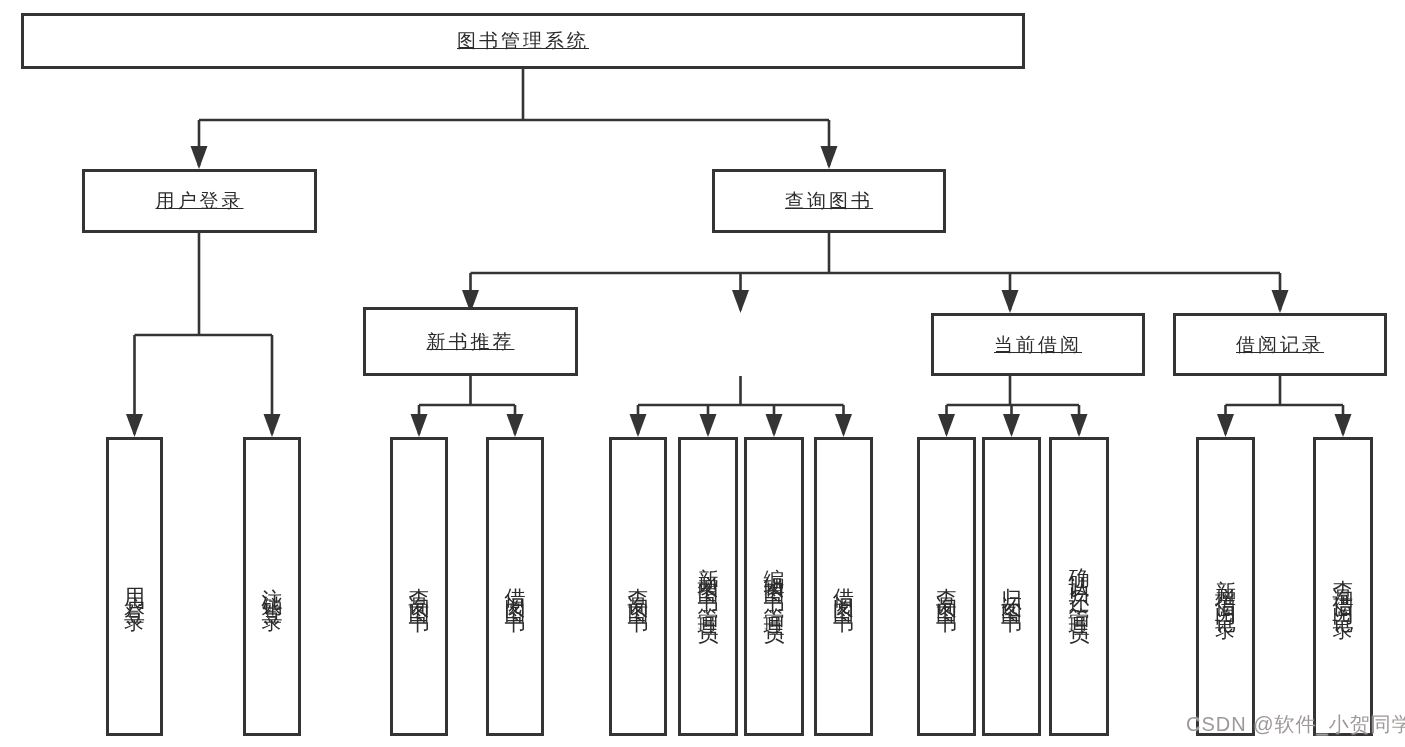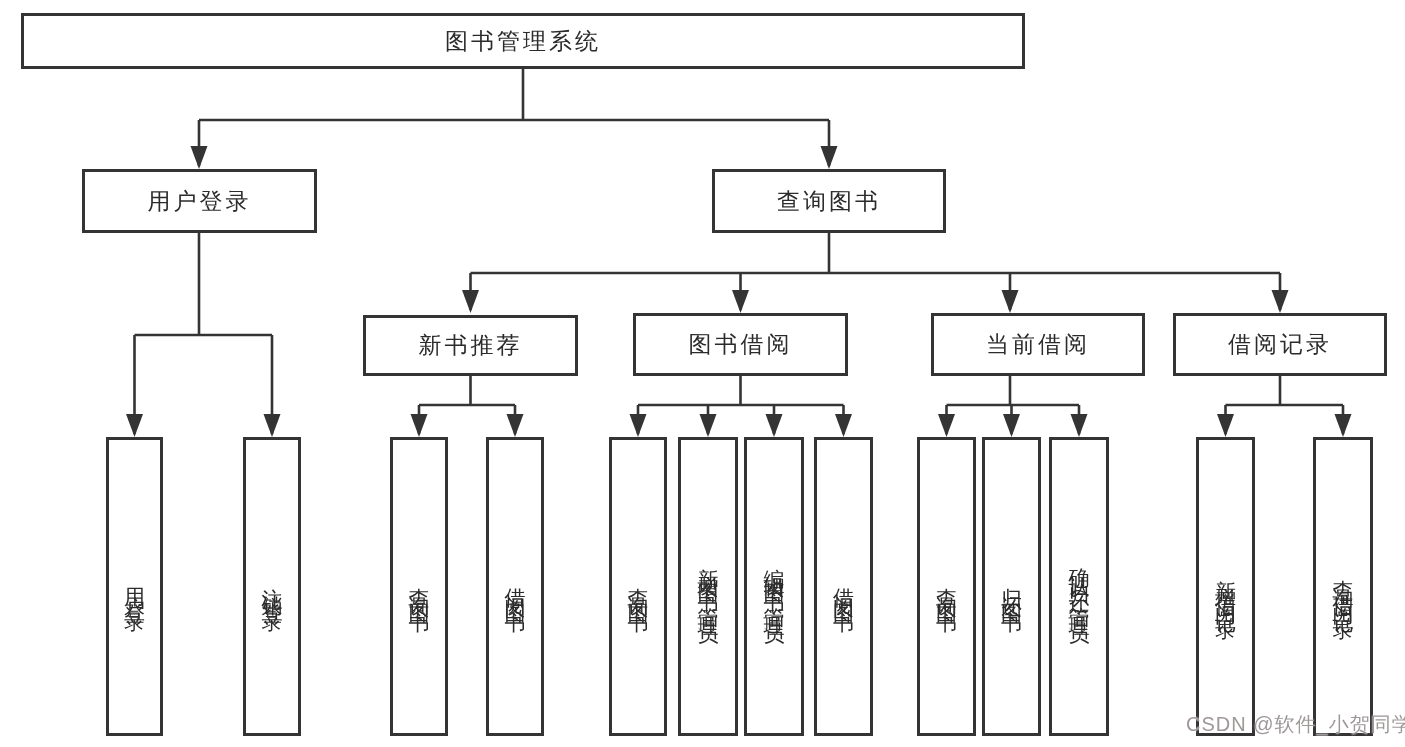--- a/index.html
+++ b/index.html
@@ -22,24 +22,25 @@
     z-index: 0;
   }
   .hnode {
     position: absolute;
     box-sizing: border-box;
     border: 3px solid #343434;
     background: #ffffff;
     display: flex;
     align-items: center;
     justify-content: center;
-    font-size: 23px;
+    font-size: 19px;
     letter-spacing: 3px;
     color: #2b2b2b;
     z-index: 1;
+    text-decoration: underline;
   }
   .leaf {
     position: absolute;
     top: 437px;
     height: 299px;
     box-sizing: border-box;
     border: 3px solid #343434;
     background: #ffffff;
     writing-mode: vertical-rl;
     text-orientation: mixed;
@@ -97,22 +98,21 @@
         <polygon points="1225.5,437 1217,414 1234,414"></polygon>
         <polygon points="1343,437 1334.5,414 1351.5,414"></polygon>
       </g>
   </svg>
 
   <div class="hnode" style="left:21px; top:13px; width:1004px; height:56px;">图书管理系统</div>
 
   <div class="hnode" style="left:82px; top:169px; width:235px; height:64px;">用户登录</div>
   <div class="hnode" style="left:712px; top:169px; width:234px; height:64px;">查询图书</div>
 
-  <div class="hnode" style="left:363px; top:315px; width:215px; height:61px;text-align:center;">新书推荐</div>
-  <div class="hnode" style="left:633px; top:313px; width:215px; height:63px;">图书借阅</div>
+  <div class="hnode" style="left:363px; top:307px; width:215px; height:69px;text-align:center;">新书推荐</div>
   <div class="hnode" style="left:903px; top:313px; width:214px; height:63px;margin-left:28px;">当前借阅</div>
   <div class="hnode" style="left:1173px; top:313px; width:214px; height:63px;">借阅记录</div>
 
   <div class="leaf" style="left:106px; width:57px;">用户登录</div>
   <div class="leaf" style="left:243px; width:58px;">注销登录</div>
 
   <div class="leaf" style="left:390px; width:58px;">查询图书</div>
   <div class="leaf" style="left:486px; width:58px;">借阅图书</div>
 
   <div class="leaf" style="left:609px; width:58px;">查询图书</div>

